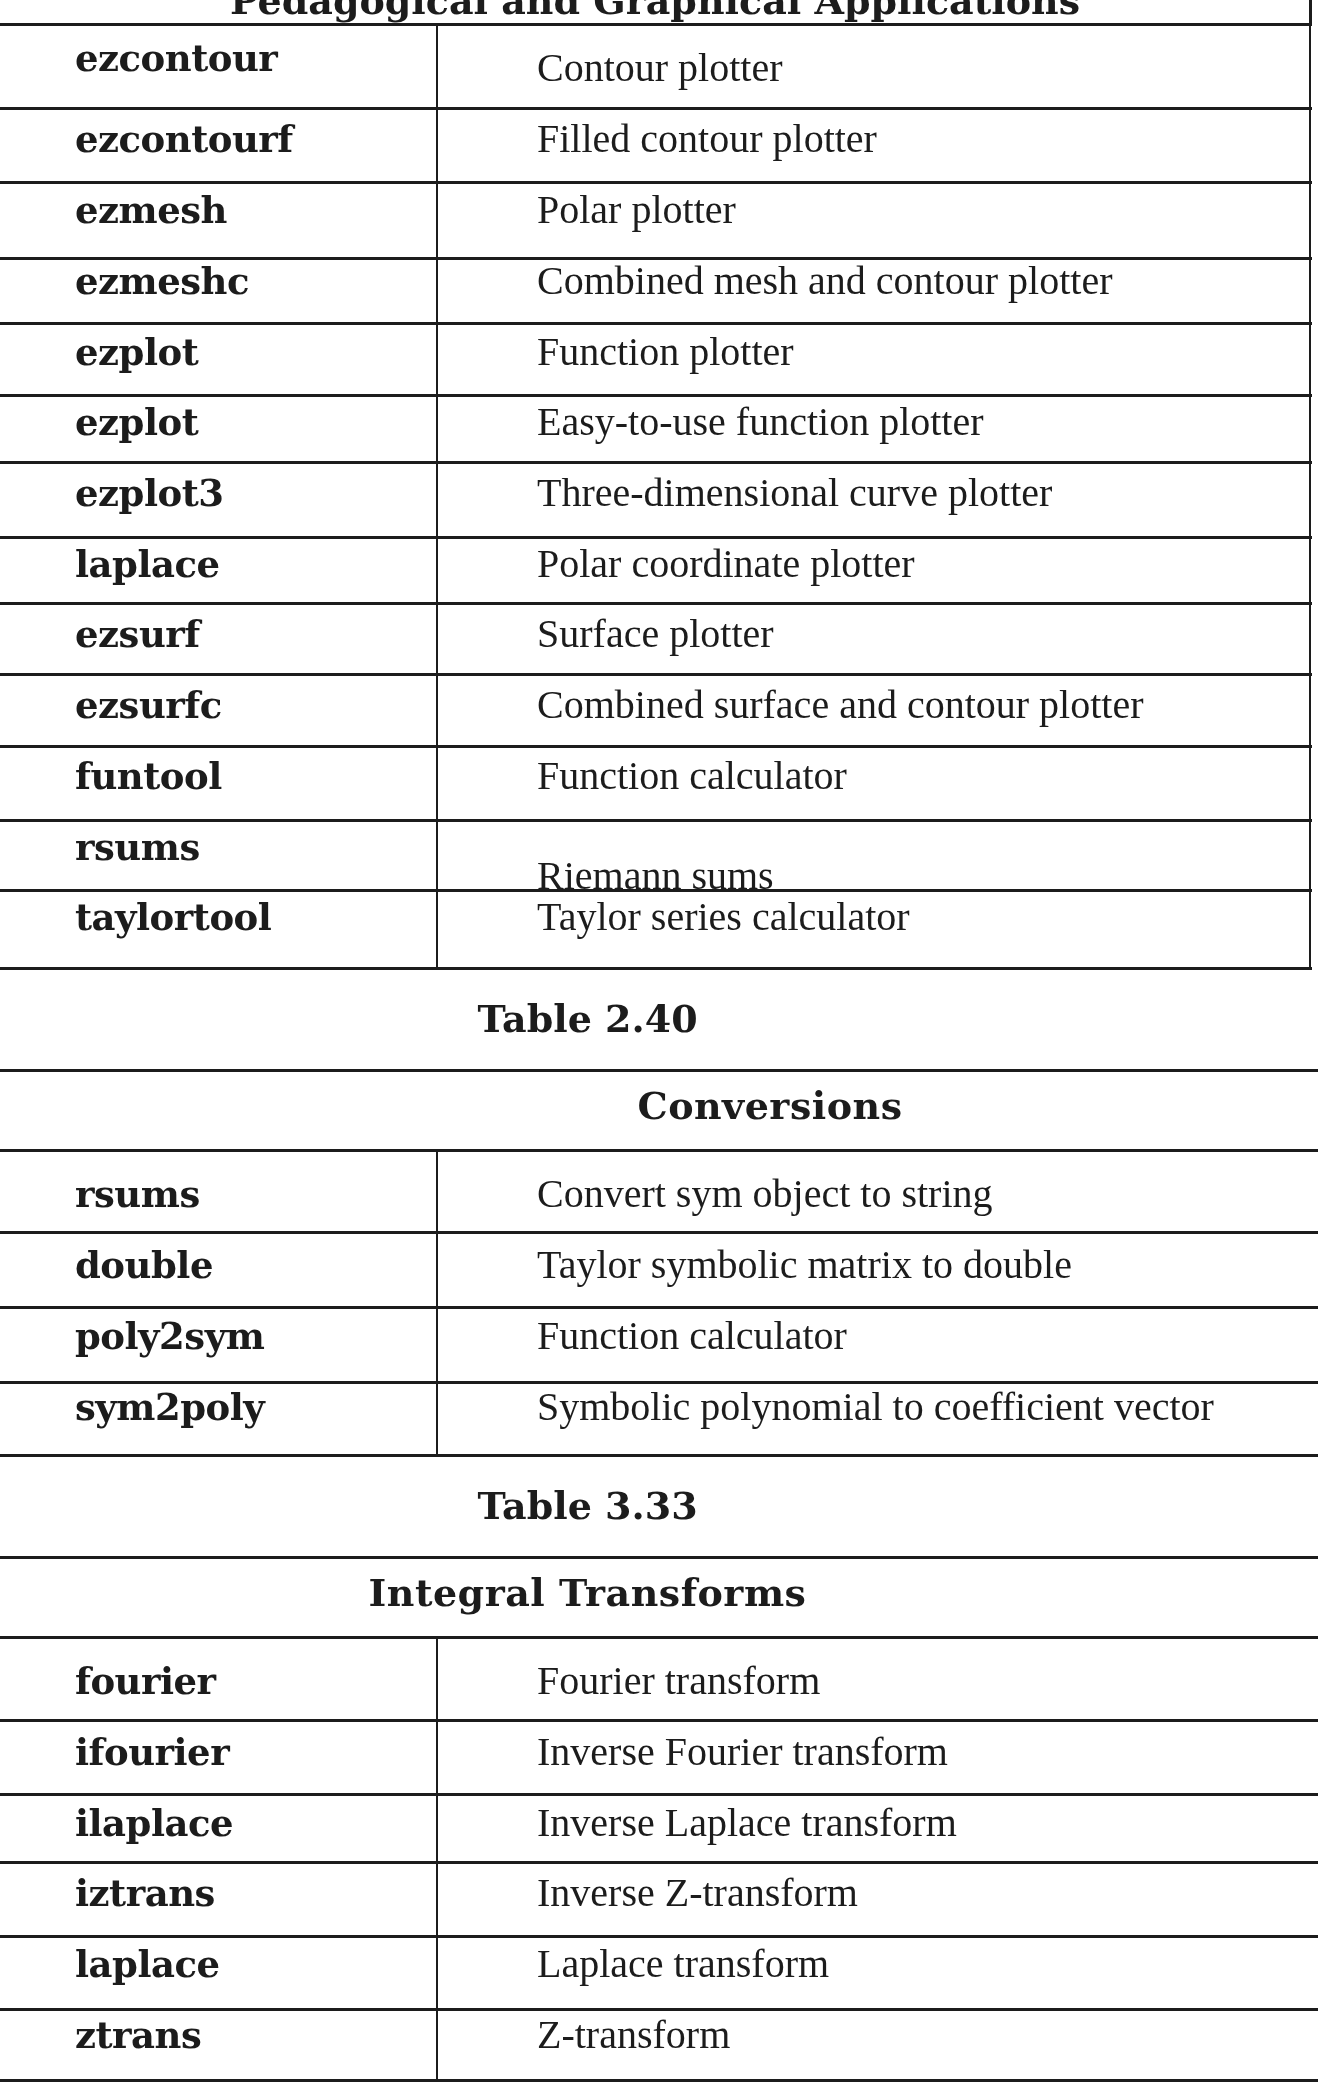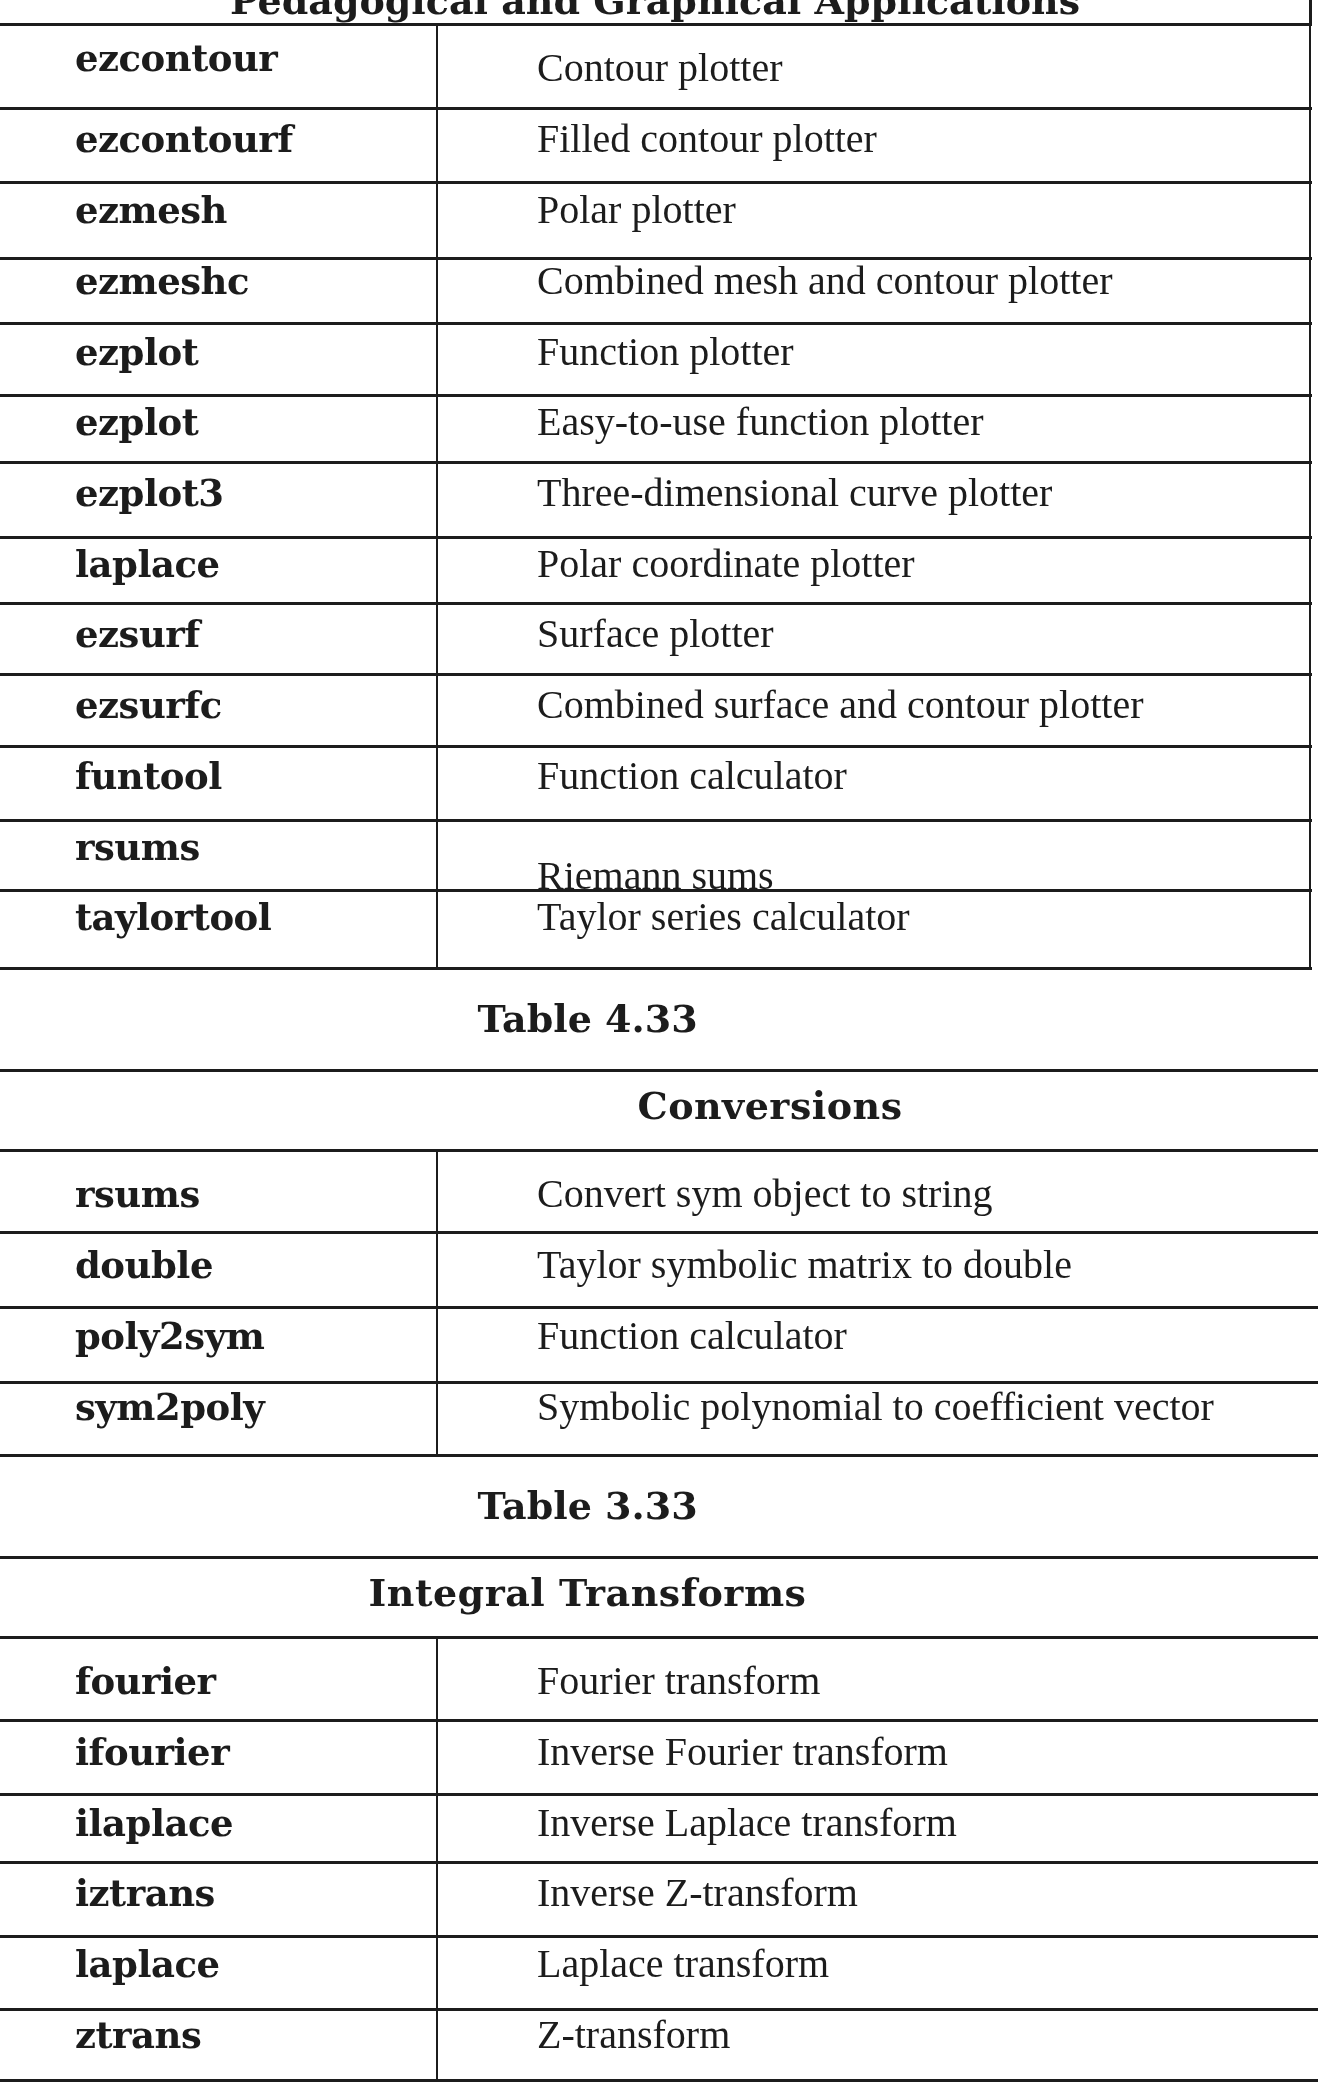--- a/index.html
+++ b/index.html
@@ -106,21 +106,21 @@
     <span class="cmd" style="top:825px">rsums</span>
     <span class="desc" style="top:852px">Riemann sums</span>
   </div>
   <div>
     <span class="cmd" style="top:895px">taylortool</span>
     <span class="desc" style="top:893px">Taylor series calculator</span>
   </div>
 </div>
 
 <div>
-  <div class="caption" style="top:996px">Table 4.33</div>
+  <div class="caption" style="top:996px">Table 2.40</div>
   <div class="hline" style="top:1069px;width:1318px"></div>
   <div class="section-head" style="top:1083px;width:1540px">Conversions</div>
   <div class="hline" style="top:1149px;width:1318px"></div>
   <div class="vline" style="left:436px;top:1150px;height:305px"></div>
   <div class="hline" style="top:1231px;width:1318px"></div>
   <div class="hline" style="top:1306px;width:1318px"></div>
   <div class="hline" style="top:1381px;width:1318px"></div>
   <div class="hline" style="top:1454px;width:1318px"></div>
 
   <div>

